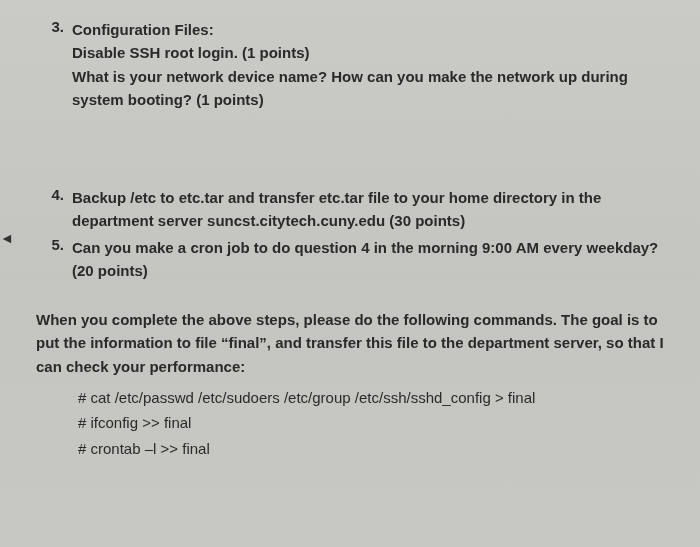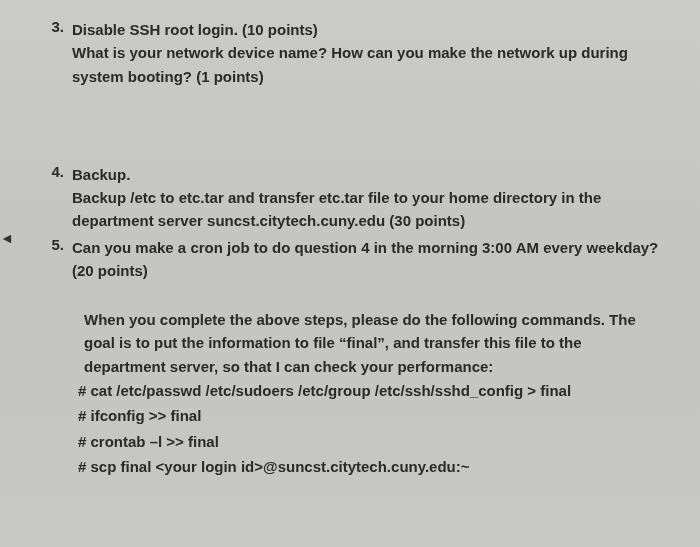--- a/index.html
+++ b/index.html
@@ -34,69 +34,67 @@
       padding-right: 8px;
     }
     .body {
       flex: 1;
       line-height: 1.55;
     }
     .gap-large { height: 72px; }
     .para {
       margin-top: 26px;
       line-height: 1.55;
-      margin-left: 48px;
     }
     .cmds {
-      margin-top: 0;
+      margin-top: 7px;
       padding-left: 42px;
       line-height: 1.7;
-      font-weight: 700;
+      font-weight: 400;
     }
     .arrow {
       position: absolute;
       left: 0px;
       top: 230px;
       color: #333;
       font-size: 14px;
       font-weight: bold;
     }
   </style>
 </head>
 <body>
 
 <div class="page">
 
   <span class="arrow">◄</span>
 
   <div class="item">
     <div class="num">3.</div>
     <div class="body">
-      <div>Disable SSH root login. (10 points)</div>
+      <div>Configuration Files:</div>
+      <div>Disable SSH root login. (1 points)</div>
       <div>What is your network device name? How can you make the network up during system booting? (1 points)</div>
     </div>
   </div>
 
   <div class="gap-large"></div>
 
   <div class="item">
     <div class="num">4.</div>
     <div class="body">
-      <div>Backup.</div>
       <div>Backup /etc to etc.tar and transfer etc.tar file to your home directory in the department server suncst.citytech.cuny.edu (30 points)</div>
     </div>
   </div>
 
   <div class="item">
     <div class="num">5.</div>
-    <div class="body">Can you make a cron job to do question 4 in the morning 3:00 AM every weekday? (20 points)</div>
+    <div class="body">Can you make a cron job to do question 4 in the morning 9:00 AM every weekday? (20 points)</div>
   </div>
 
   <div class="para">When you complete the above steps, please do the following commands. The goal is to put the information to file “final”, and transfer this file to the department server, so that I can check your performance:</div>
 
   <div class="cmds">
     <div># cat /etc/passwd  /etc/sudoers  /etc/group  /etc/ssh/sshd_config  &gt; final</div>
     <div>#  ifconfig  &gt;&gt;  final</div>
     <div>#  crontab   –l  &gt;&gt;  final</div>
-    <div>#  scp  final  &lt;your login id&gt;@suncst.citytech.cuny.edu:~</div>
   </div>
 
 </div>
 
 </body></html>

